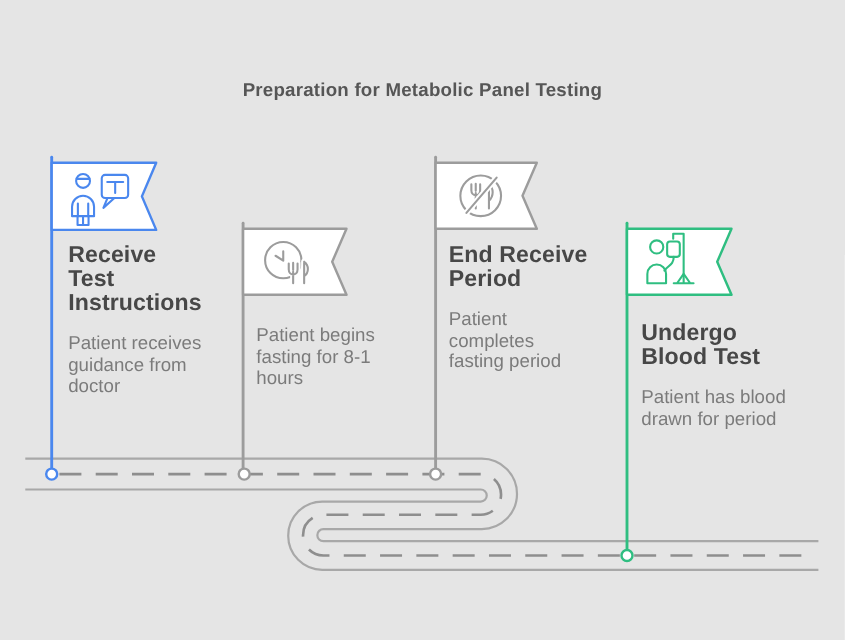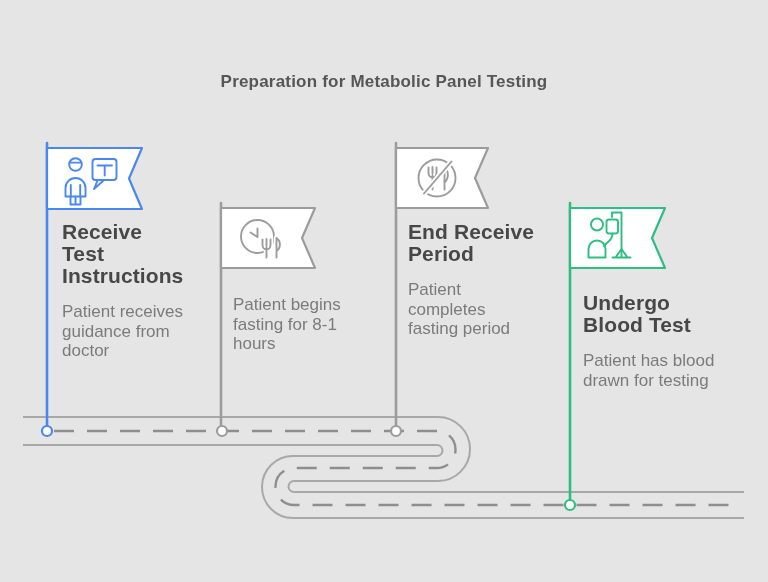--- a/index.html
+++ b/index.html
@@ -102,16 +102,16 @@
   </div>
   <div class="step-text" id="st2">
     <div class="step-desc">Patient begins fasting for 8-1 hours</div>
   </div>
   <div class="step-text" id="st3">
     <div class="step-title">End Receive Period</div>
     <div class="step-desc">Patient completes fasting period</div>
   </div>
   <div class="step-text" id="st4">
     <div class="step-title">Undergo Blood Test</div>
-    <div class="step-desc">Patient has blood drawn for testing</div>
+    <div class="step-desc">Patient has blood drawn for period</div>
   </div>
 
 </div>
 
 </body></html>

